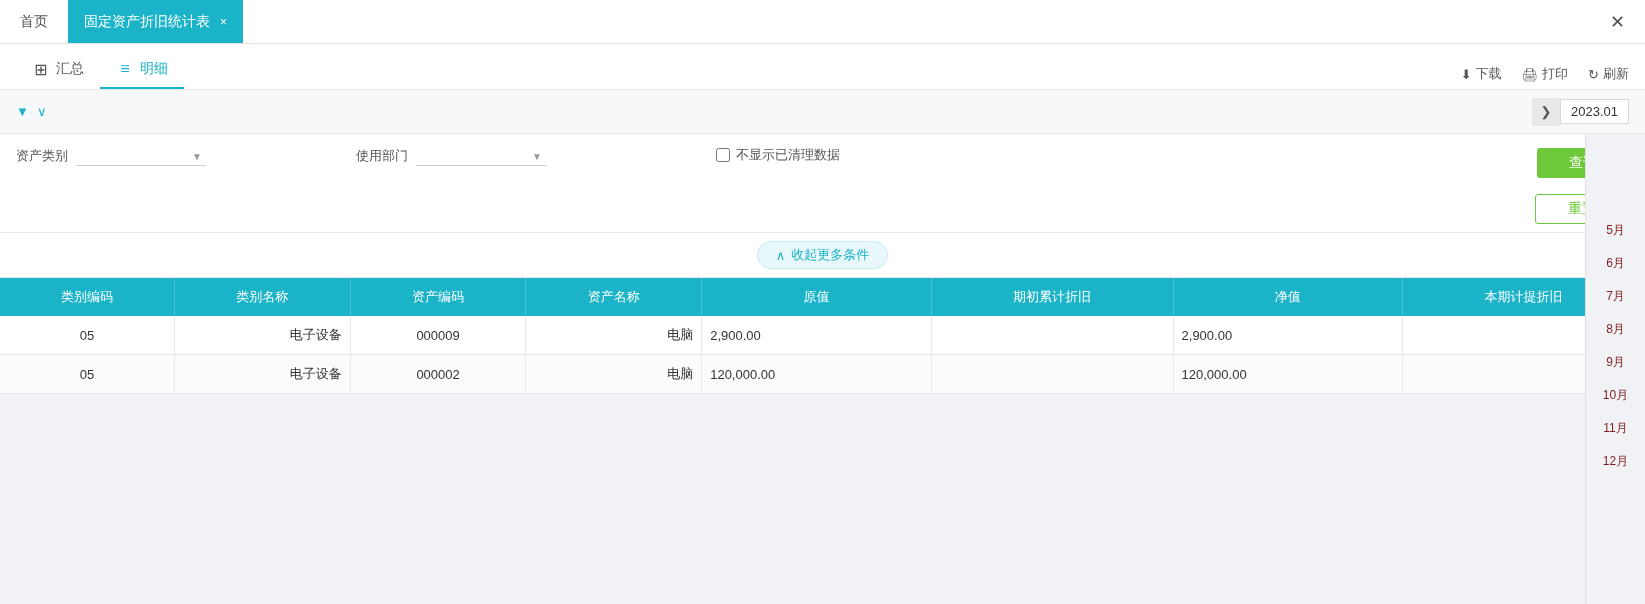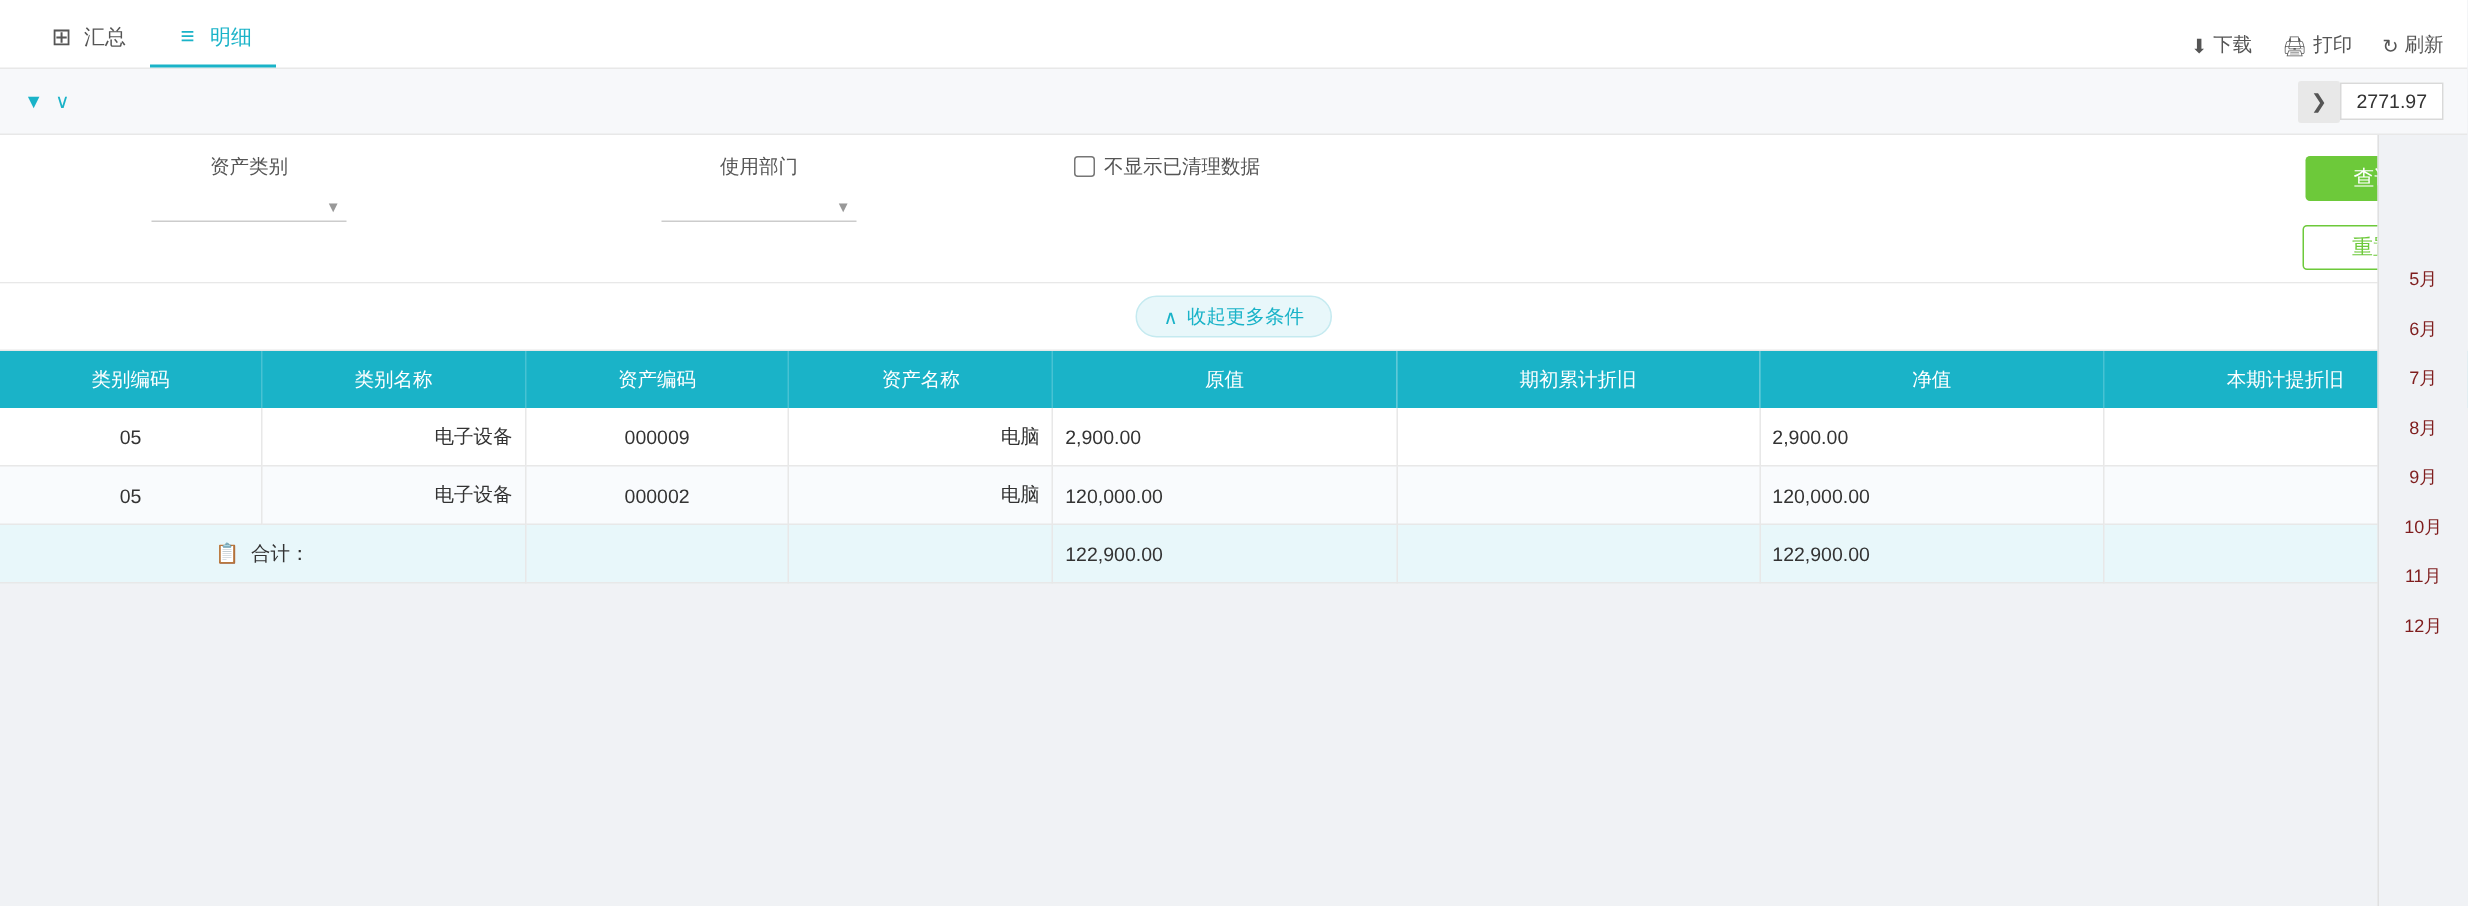--- a/index.html
+++ b/index.html
@@ -26,21 +26,21 @@
     .search-input { border: none; outline: none; font-size: 13px; color: #999; width: 180px; background: transparent; }
     .search-icon { color: #999; font-size: 14px; }
     .more-conditions { display: flex; align-items: center; gap: 4px; color: #1ab3c8; cursor: pointer; font-size: 13px; }
     .filter-icon { font-size: 13px; }
     .right-nav { margin-left: auto; display: flex; align-items: center; }
     .arrow-btn { width: 28px; height: 28px; background: #e8e8e8; display: flex; align-items: center; justify-content: center; cursor: pointer; color: #555; border-radius: 2px; }
     .date-label { background: #fff; border: 1px solid #d9d9d9; padding: 4px 10px; font-size: 13px; color: #333; }
 
     
     .filter-row { background: #fff; padding: 12px 16px 8px 16px; border-bottom: 1px solid #e8e8e8; display: flex; align-items: flex-start; gap: 0; flex-shrink: 0; flex-wrap: wrap; min-height: 70px; }
-    .filter-field { display: flex; align-items: center; gap: 8px; min-width: 300px; flex-direction: column; }
+    .filter-field { display: flex; align-items: center; gap: 8px; min-width: 300px; }
     .filter-label { font-size: 13px; color: #555; white-space: nowrap; }
     .filter-select { border: none; border-bottom: 1px solid #ccc; outline: none; font-size: 13px; color: #333; padding: 2px 20px 2px 4px; background: transparent; min-width: 130px; appearance: none; cursor: pointer; }
     .filter-select-wrap { position: relative; display: inline-flex; align-items: center; }
     .filter-select-arrow { position: absolute; right: 4px; color: #999; font-size: 10px; pointer-events: none; }
     .checkbox-wrap { display: flex; align-items: center; gap: 6px; margin-left: 60px; }
     .checkbox-wrap input[type=checkbox] { width: 14px; height: 14px; }
     .query-btn { background: #6dc93a; color: #fff; border: none; border-radius: 3px; padding: 6px 32px; font-size: 14px; cursor: pointer; margin-left: auto; align-self: flex-start; margin-top: 2px; }
     .reset-btn { background: #fff; color: #6dc93a; border: 1px solid #6dc93a; border-radius: 3px; padding: 5px 32px; font-size: 14px; cursor: pointer; margin-left: auto; align-self: flex-start; margin-top: 8px; }
     .btn-group { display: flex; flex-direction: column; align-items: flex-end; margin-left: auto; gap: 8px; }
 
@@ -66,20 +66,28 @@
 
     .main-content { display: flex; flex: 1; position: relative; overflow: hidden; }
     .content-area { flex: 1; display: flex; flex-direction: column; overflow: hidden; }
     .page-wrapper { display: flex; flex-direction: column; height: 604px; overflow: hidden; position: relative; }
   </style>
 </head>
 <body>
 
 <div class="page-wrapper">
 
+  <div class="top-nav">
+    <div class="nav-home">首页</div>
+    <div class="nav-tab">
+      <span>固定资产折旧统计表</span>
+      <span class="close-btn">×</span>
+    </div>
+    <div class="nav-close-top">✕</div>
+  </div>
 
   <div class="sub-tabs">
     <div class="sub-tab">
       <span class="sub-tab-icon">⊞</span>
       <span>汇总</span>
     </div>
     <div class="sub-tab active">
       <span class="sub-tab-icon">≡</span>
       <span>明细</span>
     </div>
@@ -100,21 +108,21 @@
   </div>
 
   <div class="search-bar">
     <div class="more-conditions">
       <span class="filter-icon">▼</span>
       <span></span>
       <span>∨</span>
     </div>
     <div class="right-nav">
       <div class="arrow-btn">❯</div>
-      <div class="date-label">2771.97</div>
+      <div class="date-label">2023.01</div>
     </div>
   </div>
 
   <div class="main-content">
     <div class="content-area">
 
       <div class="filter-row">
         <div class="filter-field">
           <span class="filter-label">资产类别</span>
           <div class="filter-select-wrap">
@@ -178,32 +186,20 @@
               <tr>
     <td>05</td>
     <td class="left">电子设备</td>
     <td>000002</td>
     <td class="left">电脑</td>
     <td class="right">120,000.00</td>
     <td class="right"></td>
     <td class="right">120,000.00</td>
     <td class="right"></td>
   </tr>
-              <tr class="total-row">
-  <td colspan="2" style="text-align:center;">
-    <span style="color:#1ab3c8;margin-right:4px;">📋</span>
-    <span>合计：</span>
-  </td>
-  <td></td>
-  <td></td>
-  <td class="right">122,900.00</td>
-  <td class="right"></td>
-  <td class="right">122,900.00</td>
-  <td class="right"></td>
-</tr>
             </tbody>
         </table>
       </div>
     </div>
 
     <div class="side-panel">
       <div id="side-months-container">
           <div class="side-month">5月</div>
           <div class="side-month">6月</div>
           <div class="side-month">7月</div>

